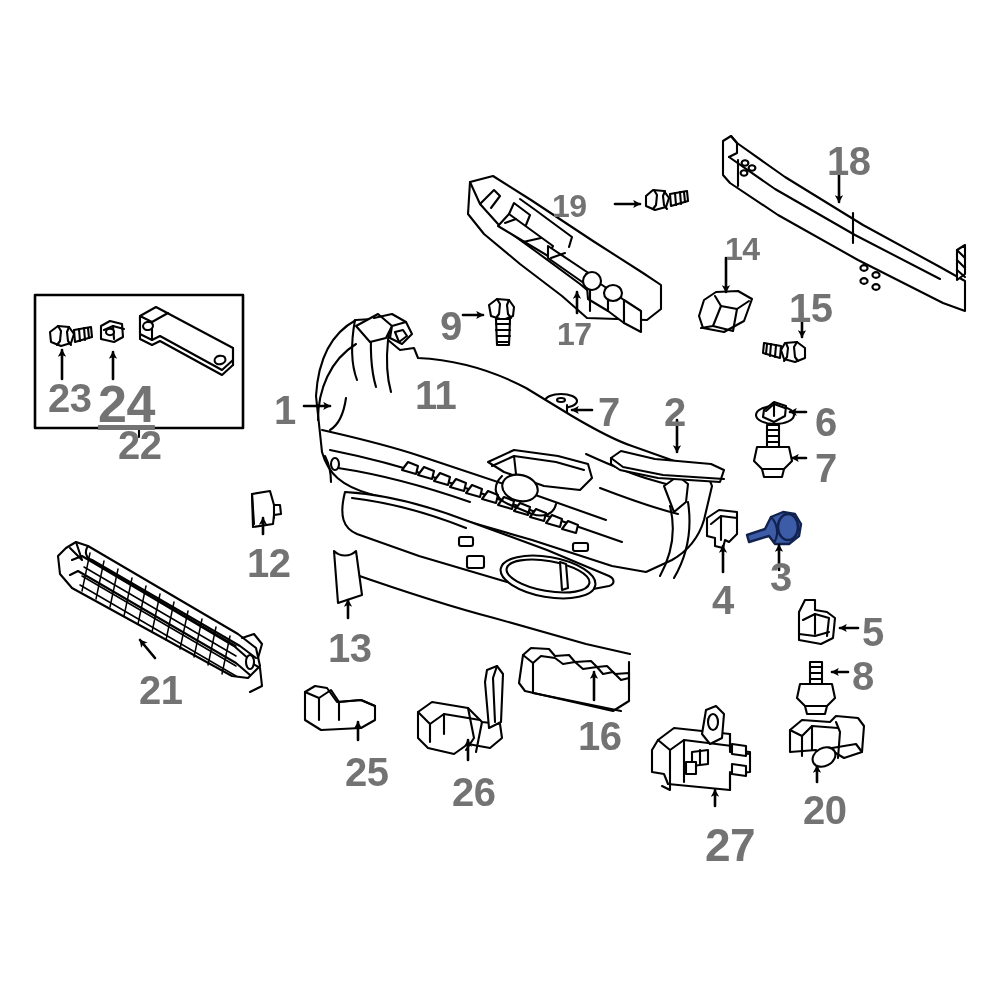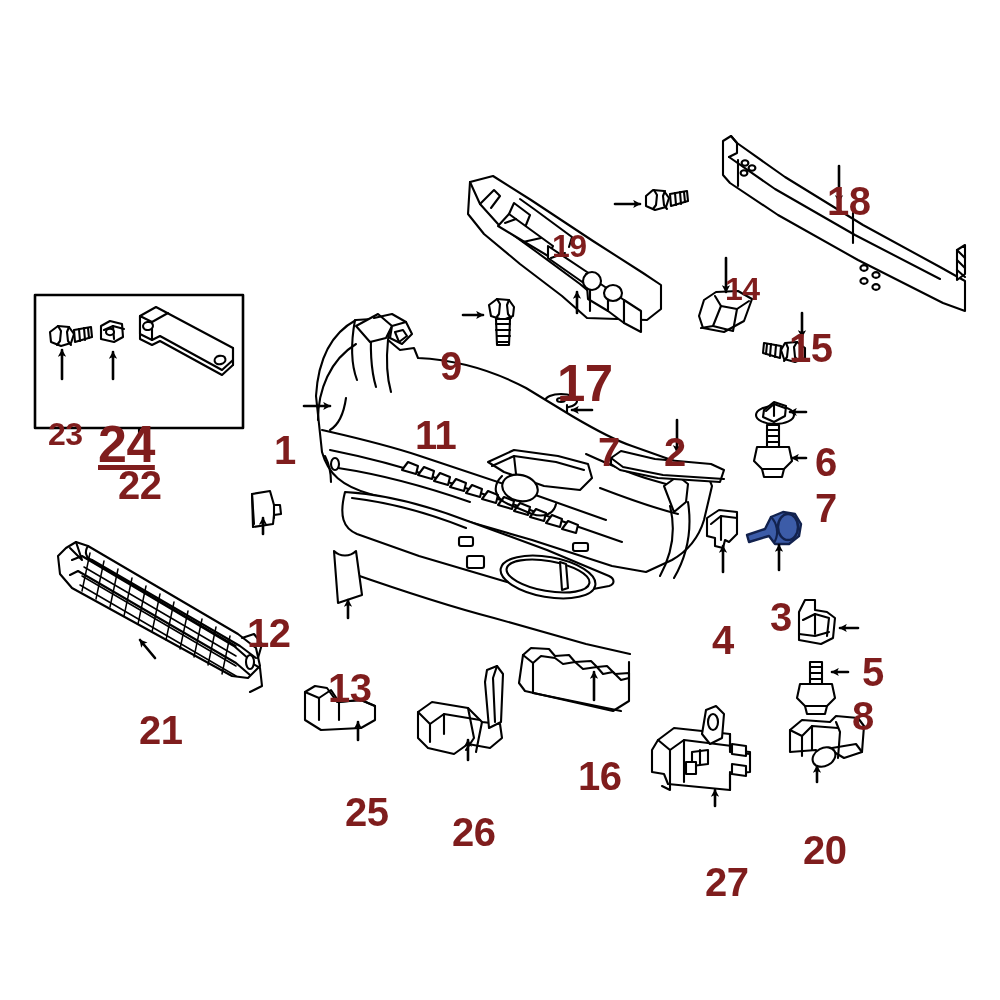--- a/index.html
+++ b/index.html
@@ -7,25 +7,24 @@
     width:1000px;height:1000px;overflow:hidden;
     font-family:"Liberation Sans", sans-serif;
     -webkit-font-smoothing:antialiased;
   }
   #stage{position:relative;width:1000px;height:1000px;background:#fff;}
   #art{position:absolute;left:0;top:0;width:1000px;height:1000px;}
   .lbl{
     position:absolute;
     font-family:"Liberation Sans", sans-serif;
     font-weight:700;
-    color:#7f1d1d;
+    color:#737373;
     line-height:1;
     white-space:nowrap;
     letter-spacing:-0.5px;
-    margin-top:40px;
   }
 </style>
 </head>
 <body>
 
 <div id="stage">
 
   <svg id="art" viewBox="0 0 1000 1000" xmlns="http://www.w3.org/2000/svg">
 
     <defs>
@@ -388,31 +387,31 @@
       <div class="lbl" style="left: 664px; top: 392px; font-size: 40px;">2</div>
       <div class="lbl" style="left: 770px; top: 557px; font-size: 40px;">3</div>
       <div class="lbl" style="left: 712px; top: 580px; font-size: 40px;">4</div>
       <div class="lbl" style="left: 862px; top: 612px; font-size: 40px;">5</div>
       <div class="lbl" style="left: 815px; top: 402px; font-size: 40px;">6</div>
       <div class="lbl" style="left: 815px; top: 448px; font-size: 40px;">7</div>
       <div class="lbl" style="left: 852px; top: 656px; font-size: 40px;">8</div>
       <div class="lbl" style="left: 440px; top: 306px; font-size: 40px;">9</div>
       <div class="lbl" style="left: 598px; top: 392px; font-size: 40px;">7</div>
       <div class="lbl" style="left: 415px; top: 375px; font-size: 40px;">11</div>
-      <div class="lbl" style="left: 247px; top: 573px; font-size: 40px;">12</div>
+      <div class="lbl" style="left: 247px; top: 543px; font-size: 40px;">12</div>
       <div class="lbl" style="left: 328px; top: 628px; font-size: 40px; text-align: right;">13</div>
       <div class="lbl" style="left: 725px; top: 233px; font-size: 32px;">14</div>
       <div class="lbl" style="left: 789px; top: 288px; font-size: 40px;">15</div>
       <div class="lbl" style="left: 578px; top: 716px; font-size: 40px;">16</div>
-      <div class="lbl" style="left: 557px; top: 318px; font-size: 51px;">17</div>
+      <div class="lbl" style="left: 557px; top: 318px; font-size: 32px;">17</div>
       <div class="lbl" style="left: 827px; top: 141px; font-size: 40px;">18</div>
       <div class="lbl" style="left: 552px; top: 190px; font-size: 32px;">19</div>
       <div class="lbl" style="left: 803px; top: 790px; font-size: 40px;">20</div>
       <div class="lbl" style="left: 139px; top: 670px; font-size: 40px;">21</div>
       <div class="lbl" style="left: 118px; top: 425px; font-size: 40px;">22</div>
-      <div class="lbl" style="left: 48px; top: 378px; font-size: 32px;">23</div>
+      <div class="lbl" style="left: 48px; top: 378px; font-size: 40px;">23</div>
       <div class="lbl" style="left: 98px; top: 378px; font-size: 52px; text-decoration: underline;">24</div>
       <div class="lbl" style="left: 345px; top: 752px; font-size: 40px;">25</div>
       <div class="lbl" style="left: 452px; top: 772px; font-size: 40px;">26</div>
-      <div class="lbl" style="left: 705px; top: 822px; font-size: 40px; text-align: center;">27</div>
+      <div class="lbl" style="left: 705px; top: 822px; font-size: 46px; text-align: center;">27</div>
     </div>
 
 </div>
 
 </body></html>

